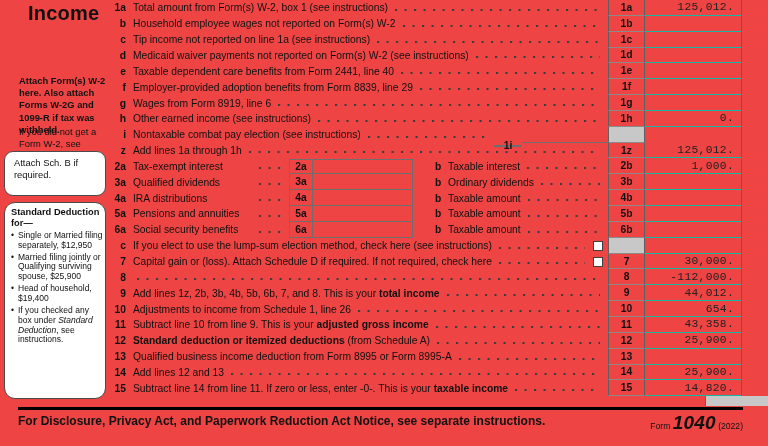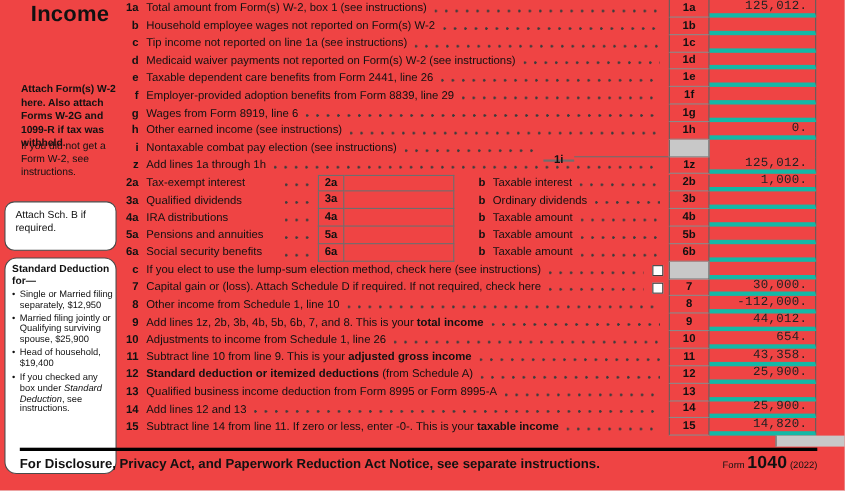--- a/index.html
+++ b/index.html
@@ -9,21 +9,21 @@
     font-family:"Liberation Sans","DejaVu Sans",sans-serif; color:#111;
     overflow:hidden;
   }
   
   #income-title { position:absolute; left:28px; top:2px; font-size:20px; font-weight:bold; letter-spacing:.2px; }
   .side-note  { position:absolute; left:19px; width:88px; font-size:9.4px; line-height:1.3; }
   .side-note.bold { font-weight:bold;margin-top:36px; }
   .side-box {
     position:absolute; left:4px; width:102px; border:1.6px solid #4a4a4a;
     border-radius:9px; background:#fff; font-size:9.4px; line-height:1.25;
-    padding:5px 3px 4px 9px; overflow:hidden;margin-top:32px;
+    padding:5px 3px 4px 9px; overflow:hidden;
   }
   #schb-box  { top:151px; height:45px; }
   #stdded-box{ top:202px; height:197px; border-radius:11px; font-size:8.5px; line-height:1.14; padding:4px 2px 3px 6px; }
   #stdded-box .ttl { font-weight:bold; font-size:9.3px; line-height:1.15; margin-bottom:2px; }
   .bullet { display:flex; margin-top:2.5px; }
   .bullet .dot { width:7px; flex:0 0 7px; }
   .bullet .btx { flex:1; }
   
   .row {
     position:absolute; left:100px; width:642px; height:15.85px;
@@ -38,21 +38,21 @@
     background-size:9.5px 6px; background-repeat:repeat-x;
   }
   .leader.mini { flex:0 0 28px; margin:0 2px 3px 5px; }
   .rlabel {
     flex:0 0 37px; align-self:stretch; display:flex; align-items:center; justify-content:center;
     font-weight:bold; font-size:10.3px;
     border-left:1.3px solid #5f5f5f; border-right:1.3px solid #5f5f5f; border-bottom:1px solid #8a8a8a;
   }
   .ramount {
     flex:0 0 97px; align-self:stretch; display:flex; align-items:center; justify-content:flex-end;
-    padding-right:7px; border-right:1.3px solid #5f5f5f; border-bottom:4px solid #14b8a6;
+    padding-right:7px; border-right:1.3px solid #5f5f5f; border-bottom:1px solid #14b8a6;
     font-family:"Liberation Mono","DejaVu Sans Mono",monospace; font-size:11.3px; letter-spacing:.3px; color:#222;
   }
   .gray { background:#c8c8c8; }
   .abox-label {
     flex:0 0 24px; align-self:stretch; display:flex; align-items:center; justify-content:center;
     font-weight:bold; border:1px solid #6e6e6e; border-top:none;
   }
   .abox-entry { flex:0 0 100px; align-self:stretch; border-right:1px solid #6e6e6e; border-bottom:1px solid #6e6e6e; }
   .row-atop .abox-label, .row-atop .abox-entry { border-top:1px solid #6e6e6e; }
   .blabel { flex:0 0 13px; margin-left:22px; font-weight:bold; }
@@ -63,21 +63,21 @@
   .ibox-entry { flex:0 0 86px; align-self:stretch; border-bottom:1px solid #6e6e6e; }
   .checkbox { flex:0 0 10px; width:10px; height:10px; border:1.2px solid #3f3f3f; margin-right:5px; background:#fff; }
   
   #strip-row {
     position:absolute; top:396.3px; left:705.3px; width:136.7px; height:9.5px;
     background:#c8c8c8; border-left:1.3px solid #5f5f5f; border-right:1.3px solid #5f5f5f;
   }
   #thick-line { position:absolute; top:407px; left:18px; width:725px; height:2.6px; background:#000; }
   #footer-note { position:absolute; top:414px; left:18px; font-size:12px; font-weight:bold; }
   #footer-form { position:absolute; top:412px; left:643px; width:100px; text-align:right; font-size:8.6px; }
-  #footer-form .fnum { font-size:16px; font-weight:bold; letter-spacing:.2px; }
+  #footer-form .fnum { font-size:19px; font-weight:bold; letter-spacing:.2px;font-style:italic; }
   .ital { font-style:italic; }
   b { font-weight:bold; }
 </style>
 </head>
 <body>
 
 <div id="page">
 
   <div id="income-title">Income</div>
 
@@ -135,21 +135,21 @@
   <div class="row" style="top:47.55px">
     <div class="num">d</div>
     <div class="desc"><span>Medicaid waiver payments not reported on Form(s) W-2 (see instructions)</span></div>
     <div class="leader"></div>
     <div class="rlabel">1d</div>
     <div class="ramount"></div>
   </div>
 
   <div class="row" style="top:63.4px">
     <div class="num">e</div>
-    <div class="desc"><span>Taxable dependent care benefits from Form 2441, line 26</span></div>
+    <div class="desc"><span>Taxable dependent care benefits from Form 2441, line 40</span></div>
     <div class="leader"></div>
     <div class="rlabel">1e</div>
     <div class="ramount"></div>
   </div>
 
   <div class="row" style="top:79.25px">
     <div class="num">f</div>
     <div class="desc"><span>Employer-provided adoption benefits from Form 8839, line 29</span></div>
     <div class="leader"></div>
     <div class="rlabel">1f</div>
@@ -268,21 +268,20 @@
     <div class="num">7</div>
     <div class="desc"><span>Capital gain or (loss). Attach Schedule D if required. If not required, check here</span></div>
     <div class="leader"></div>
     <div class="checkbox"></div>
     <div class="rlabel">7</div>
     <div class="ramount">30,000.</div>
   </div>
 
   <div class="row" style="top:269.45px">
     <div class="num">8</div>
-    <div class="desc"><span>Other income from Schedule 1, line 10</span></div>
     <div class="leader"></div>
     <div class="rlabel">8</div>
     <div class="ramount">-112,000.</div>
   </div>
 
   <div class="row" style="top:285.3px">
     <div class="num">9</div>
     <div class="desc"><span>Add lines 1z, 2b, 3b, 4b, 5b, 6b, 7, and 8. This is your </span><b>total income</b><span></span></div>
     <div class="leader"></div>
     <div class="rlabel">9</div>

